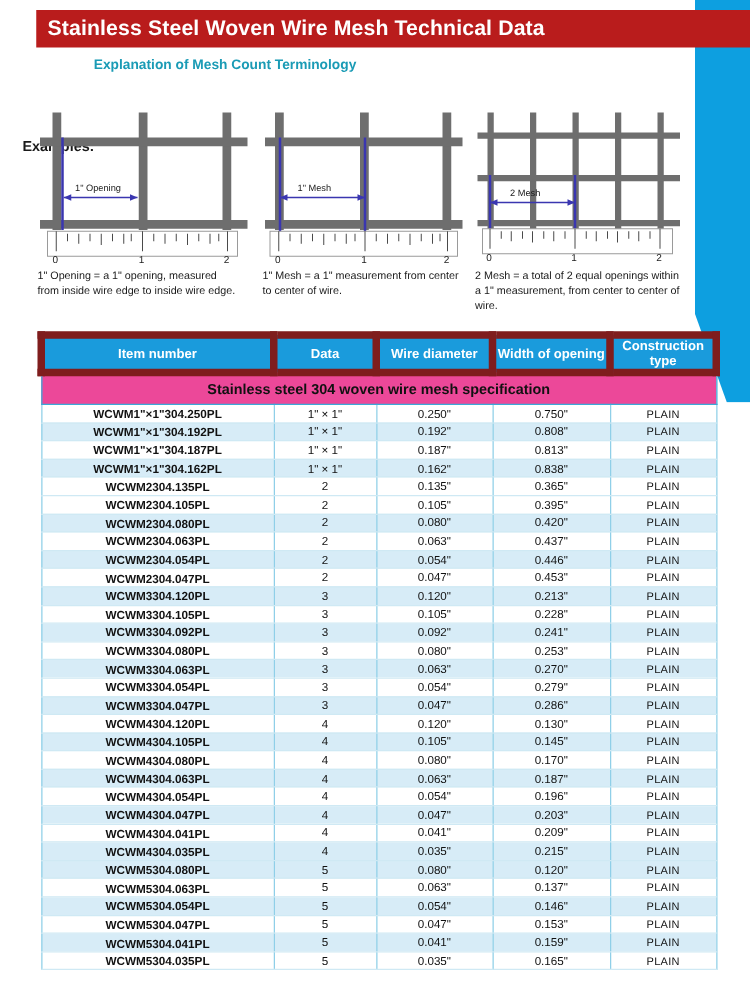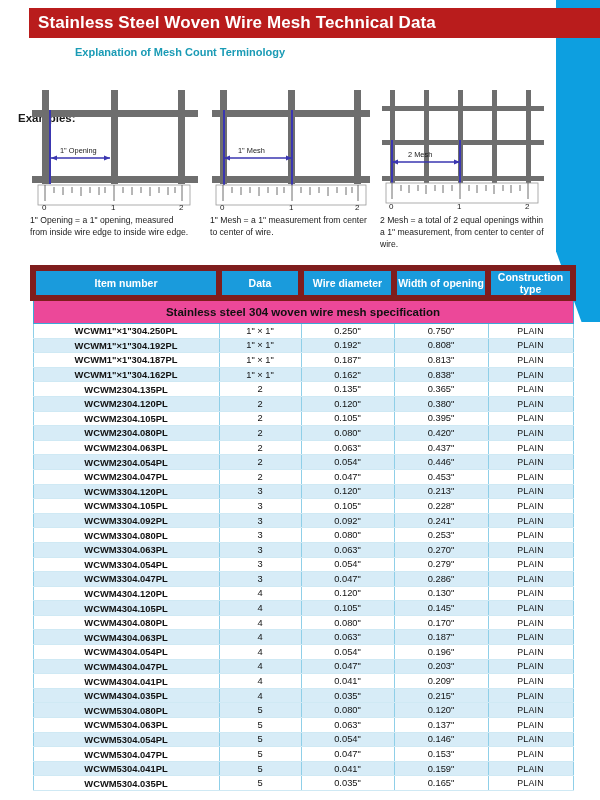--- a/index.html
+++ b/index.html
@@ -312,27 +312,20 @@
           <td class="open">0.838"</td>
           <td class="plain">PLAIN</td>
         </tr>
         <tr class="odd">
           <td class="item">WCWM2304.135PL</td>
           <td class="mesh">2</td>
           <td class="wire">0.135"</td>
           <td class="open">0.365"</td>
           <td class="plain">PLAIN</td>
         </tr>
-        <tr class="even">
-          <td class="item">WCWM2304.120PL</td>
-          <td class="mesh">2</td>
-          <td class="wire">0.120"</td>
-          <td class="open">0.380"</td>
-          <td class="plain">PLAIN</td>
-        </tr>
         <tr class="odd">
           <td class="item">WCWM2304.105PL</td>
           <td class="mesh">2</td>
           <td class="wire">0.105"</td>
           <td class="open">0.395"</td>
           <td class="plain">PLAIN</td>
         </tr>
         <tr class="even">
           <td class="item">WCWM2304.080PL</td>
           <td class="mesh">2</td>

